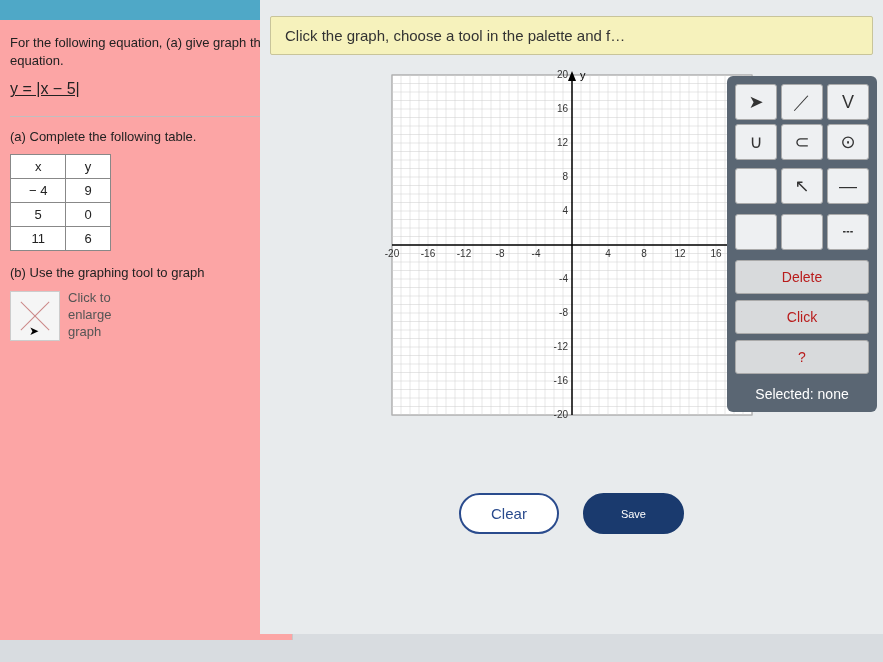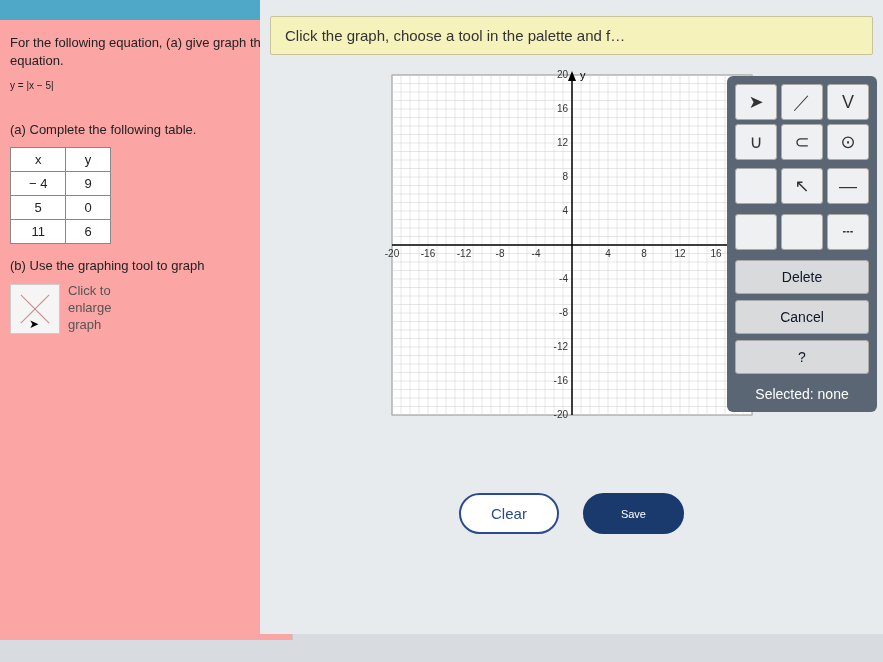--- a/index.html
+++ b/index.html
@@ -22,21 +22,21 @@
       top: 20px;
       width: 293px;
       height: 620px;
       background: #fca5a5;
       padding: 14px 10px;
       font-size: 13px;
       color: #222;
       border-right: 1px solid #c8c8c8;
     }
     .left-panel .intro { line-height: 1.4; margin-bottom: 10px; }
-    .left-panel .equation { font-size: 10px; margin-bottom: 18px; }
+    .left-panel .equation { font-size: 16px; margin-bottom: 18px; text-decoration: underline; }
     .left-panel hr { border: none; border-top: 1px solid #c0c0c0; margin: 12px 0; }
     .part-label { margin-bottom: 10px; }
     .xy-table {
       border-collapse: collapse;
       margin-bottom: 14px;
       background: #fff;
     }
     .xy-table td, .xy-table th {
       border: 1px solid #888;
       padding: 4px 18px;
@@ -135,21 +135,21 @@
       gap: 4px;
       margin-bottom: 10px;
     }
     .action-btn {
       background: #d8dadc;
       border: 1px solid #aaa;
       border-radius: 3px;
       padding: 8px 0;
       text-align: center;
       font-size: 14px;
-      color: #0f172a;
+      color: #b91c1c;
       margin-bottom: 6px;
       cursor: pointer;
     }
     .selected-label {
       font-size: 14px;
       color: #fff;
       text-align: center;
       padding: 6px 0 2px 0;
     }
     .bottom-buttons {
@@ -386,21 +386,21 @@
         </div>
     </div>
     <div class="tool-row3">
       <div class="tool-btn spacer"></div>
       <div class="tool-btn spacer"></div>
       <div class="tool-btn">
           <span>┄</span>
         </div>
     </div>
     <div class="action-btn">Delete</div>
-    <div class="action-btn">Cancel</div>
+    <div class="action-btn">Click</div>
     <div class="action-btn">?</div>
     <div class="selected-label">Selected: none</div>
   </div>
 
   <div class="bottom-buttons">
     <button class="btn-cancel">Clear</button>
     <button class="btn-save">Save</button>
   </div>
 </div>
 

